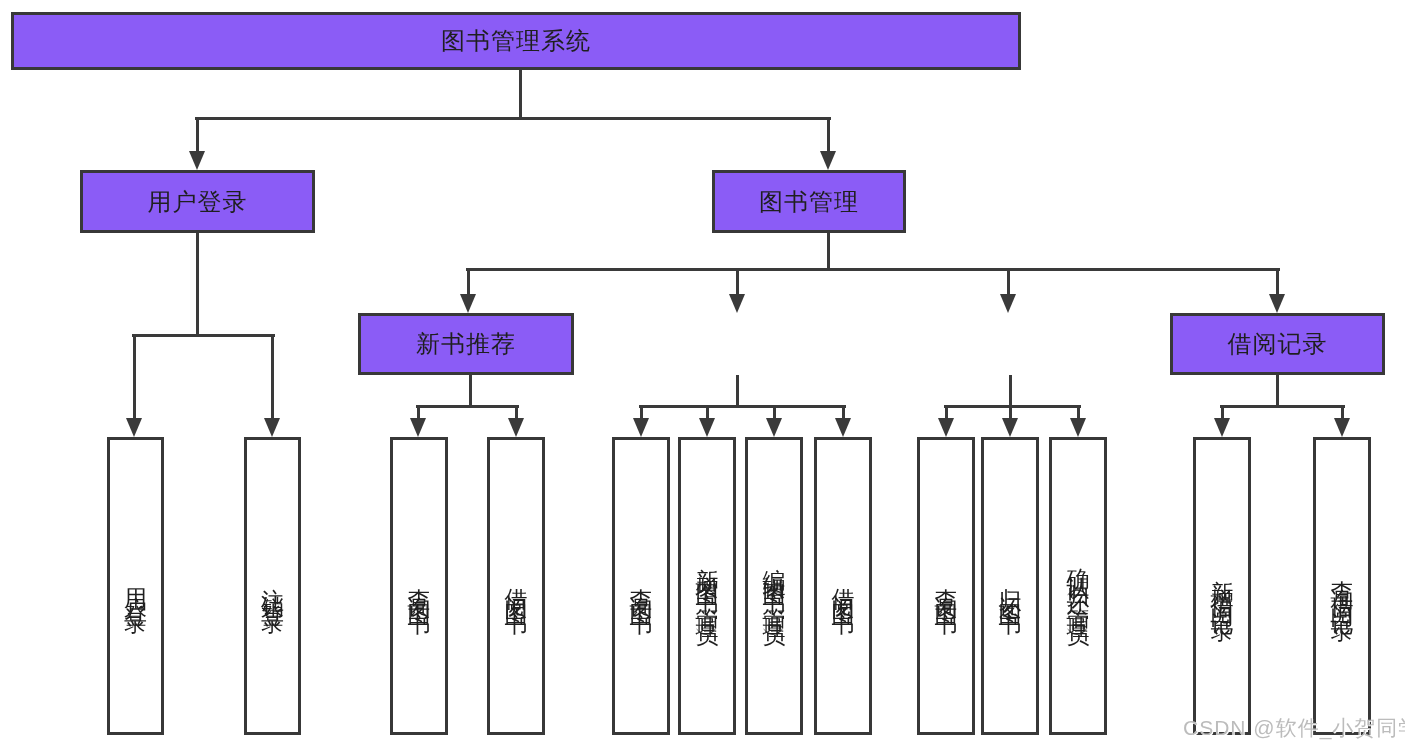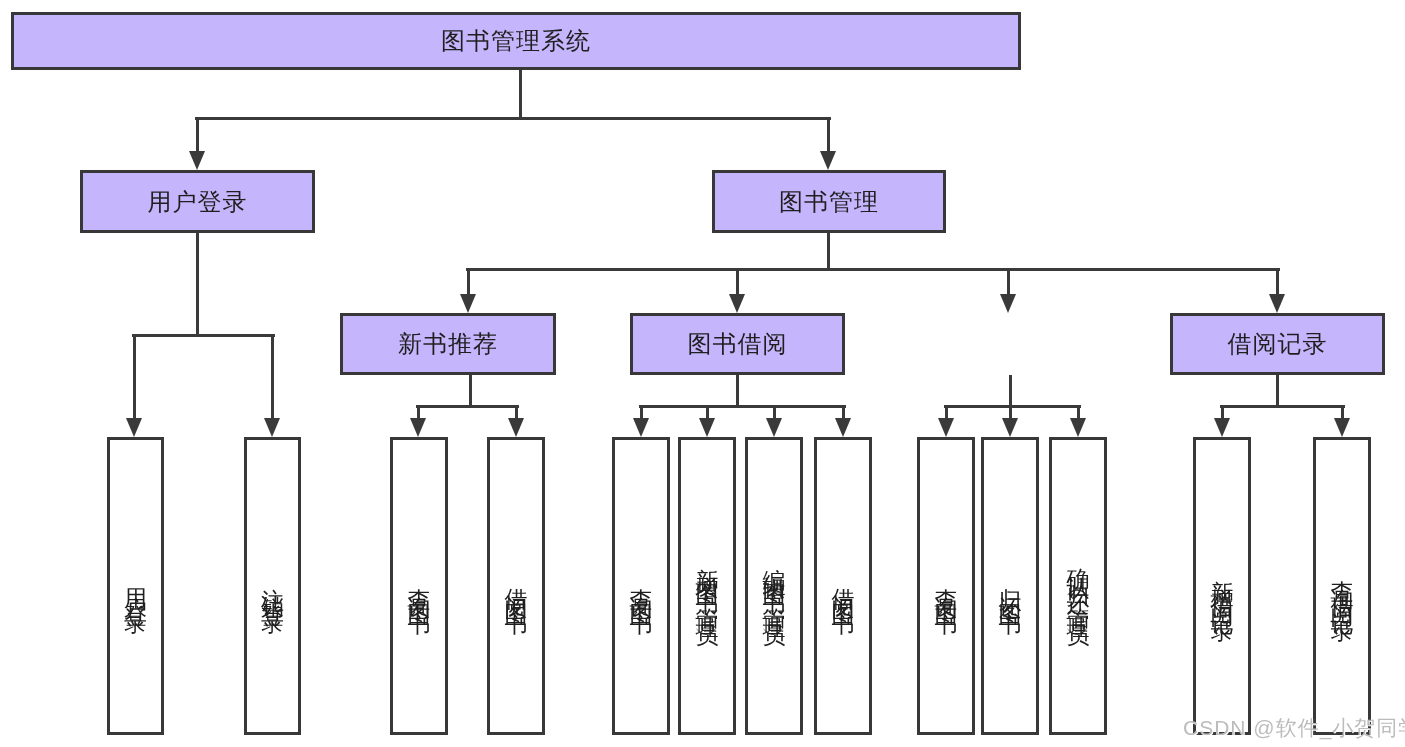--- a/index.html
+++ b/index.html
@@ -7,21 +7,21 @@
     position:relative;
     width:1405px;height:747px;
     background:#ffffff;
     font-family:"Liberation Sans", sans-serif;
     overflow:hidden;
   }
   .hbox{
     position:absolute;
     box-sizing:border-box;
     border:3px solid #383838;
-    background:#c4b5fd;
+    background:#8b5cf6;
     display:flex;align-items:center;justify-content:center;
     font-size:24px;color:#1f1f1f;letter-spacing:1px;
   }
   .vbox{
     position:absolute;
     box-sizing:border-box;
     border:3px solid #383838;
     background:#ffffff;
     display:flex;align-items:center;justify-content:center;
   }
@@ -108,24 +108,23 @@
       <div class="hline" style="left: 1220px; top: 405px; width: 125px;"></div>
       <div class="vline" style="left: 1221px; top: 405px; height: 16px;"></div>
       <div class="arrow" style="left: 1214px; top: 418px;"></div>
       <div class="vline" style="left: 1341px; top: 405px; height: 16px;"></div>
       <div class="arrow" style="left: 1334px; top: 418px;"></div>
     </div>
 
   <div class="hbox" style="left:11px;top:12px;width:1010px;height:58px;">图书管理系统</div>
 
   <div class="hbox" style="left:80px;top:170px;width:235px;height:63px;">用户登录</div>
-  <div class="hbox" style="left:712px;top:170px;width:234px;height:63px;">图书管理</div>
+  <div class="hbox" style="left:712px;top:170px;width:194px;height:63px;">图书管理</div>
 
-  <div class="hbox" style="left:340px;top:313px;width:216px;height:62px;font-family:Liberation Mono, monospace;">新书推荐</div>
-  <div class="hbox" style="left:630px;top:313px;width:215px;height:62px;">图书借阅</div>
+  <div class="hbox" style="left:358px;top:313px;width:216px;height:62px;font-family:Liberation Mono, monospace;">新书推荐</div>
   <div class="hbox" style="left:1170px;top:313px;width:215px;height:62px;">借阅记录</div>
 
   <div class="vbox" style="left:107px;top:437px;width:57px;height:298px;">
     <span>用户登录</span>
   </div>
   <div class="vbox" style="left:244px;top:437px;width:57px;height:298px;">
     <span>注销登录</span>
   </div>
 
   <div class="vbox" style="left:390px;top:437px;width:58px;height:298px;">

